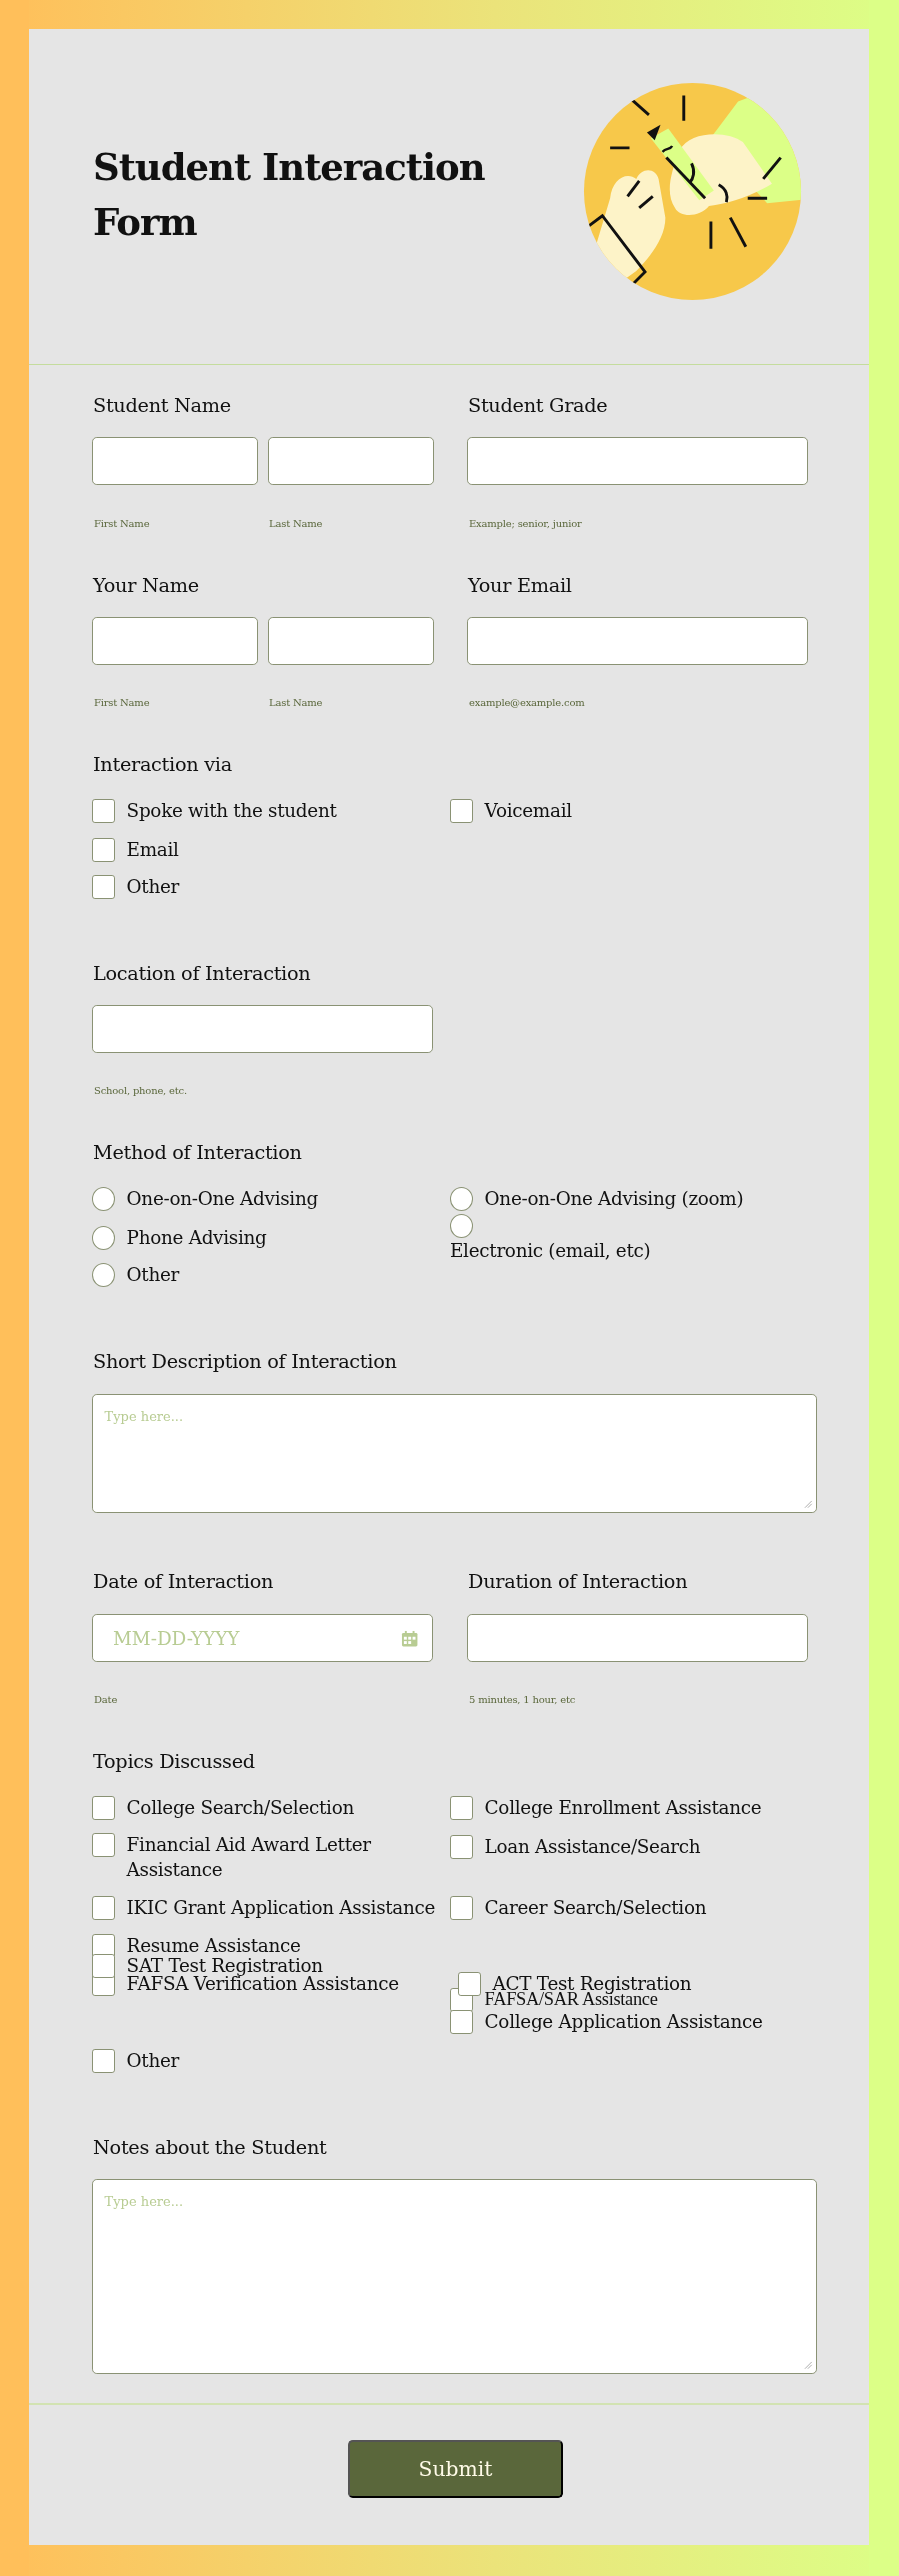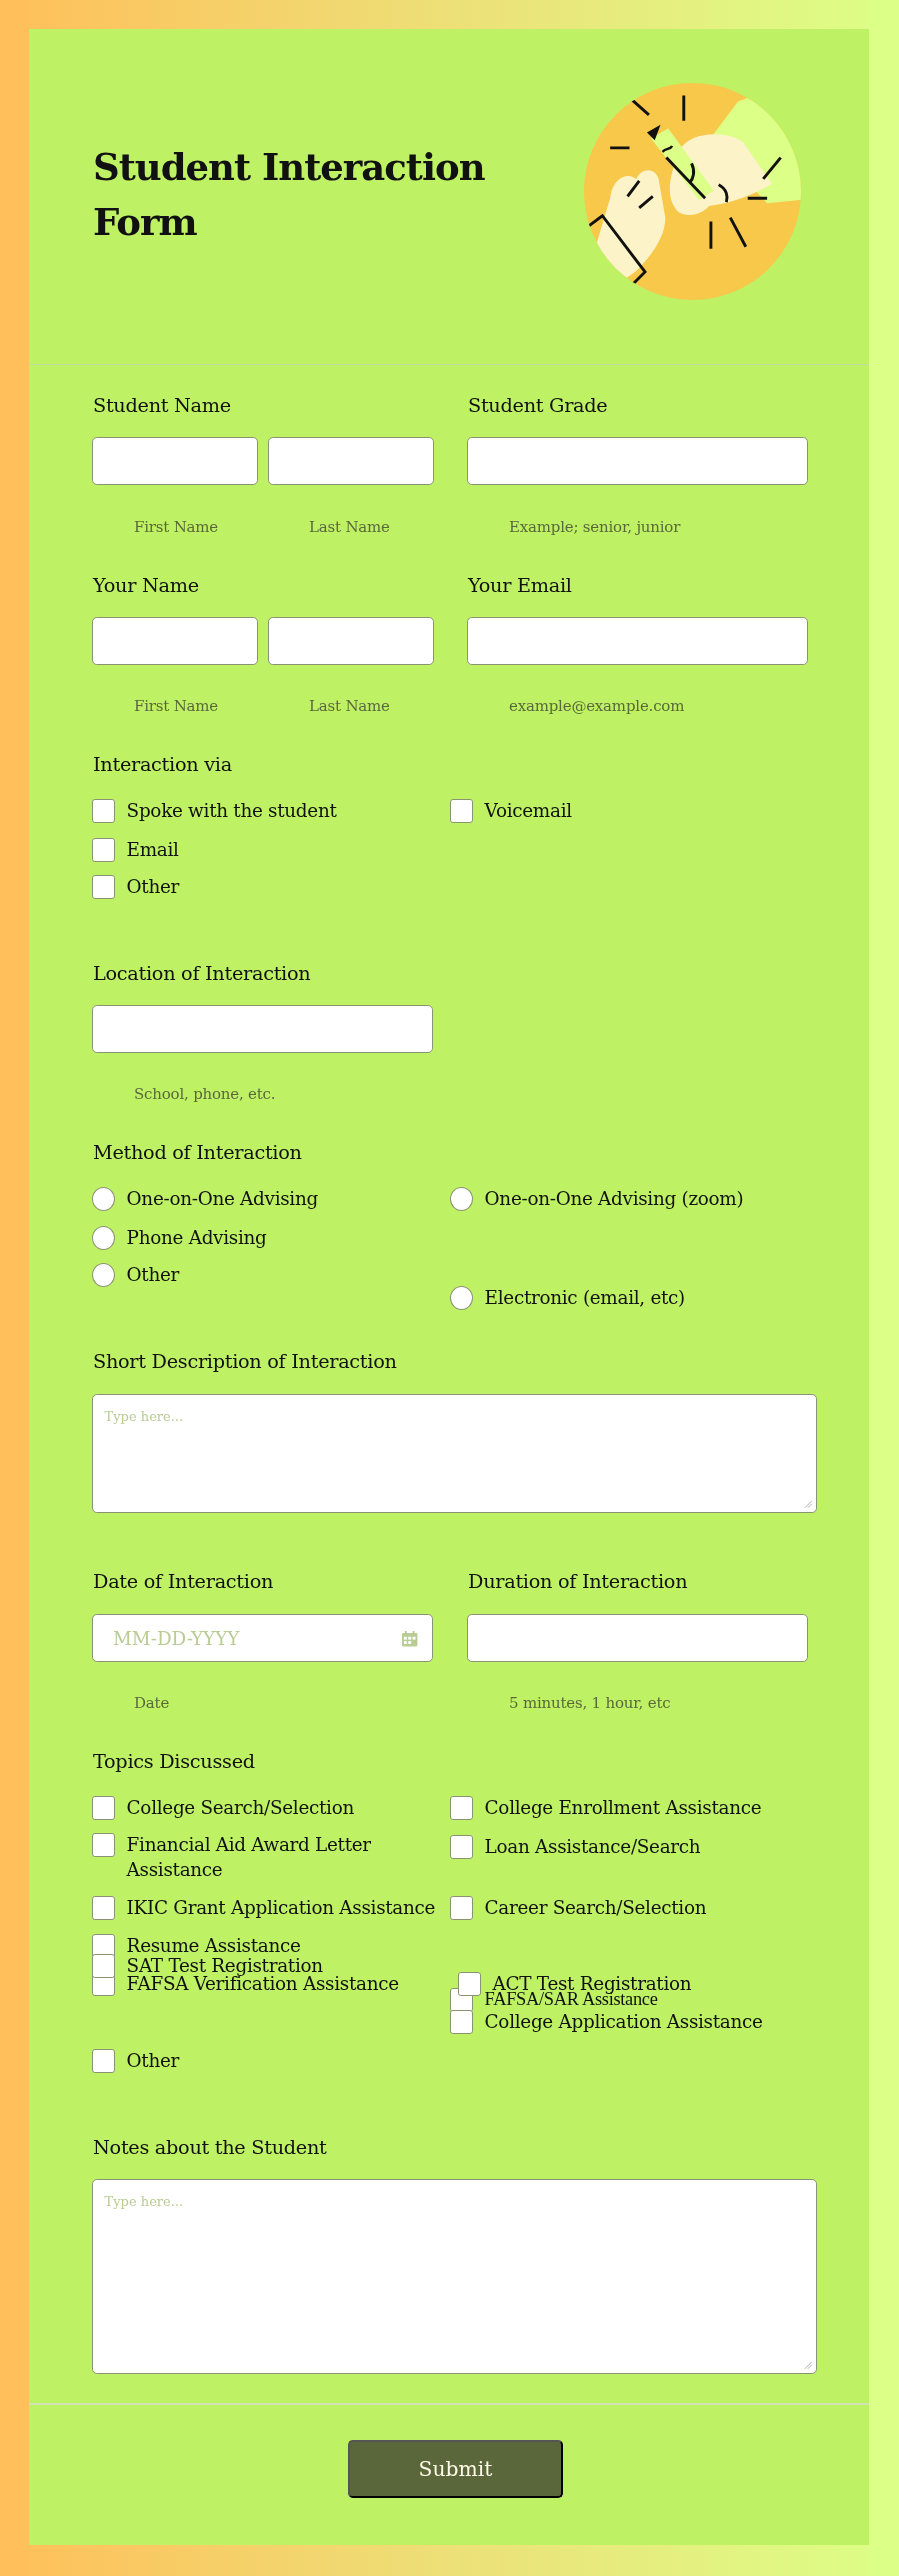--- a/index.html
+++ b/index.html
@@ -8,32 +8,32 @@
     background: linear-gradient(90deg, #ffbf5a 0%, #ebe37a 55%, #dcff87 100%);
     font-family: "DejaVu Serif", "Liberation Serif", serif;
     color: #111;
     position: relative;
     overflow: hidden;
   }
   .side-left { position: absolute; left: 0; top: 0; width: 29px; height: 2576px; background: #ffbf5a; }
   .side-right { position: absolute; right: 0; top: 0; width: 31px; height: 2576px; background: #dcff87; }
   .card {
     position: absolute; left: 29px; top: 29px; width: 840px; height: 2516px;
-    background: #bef264;
+    background: #e5e5e5;
   }
   .header { position: absolute; left: 0; top: 0; width: 840px; height: 336px; border-bottom: 1.9px solid #c4dc9d; }
   .title {
     position: absolute; left: 64px; top: 111px; width: 406px;
     font-family: "DejaVu Serif", serif; font-weight: bold; font-size: 37px; line-height: 55px;
     letter-spacing: -1px; color: #111;
   }
   .illustration { position: absolute; left: 554px; top: 53px; width: 219px; height: 219px; }
 
   .label { position: absolute; font-size: 19.3px; color: #111; letter-spacing: -0.3px; white-space: nowrap; }
-  .sublabel { position: absolute; font-size: 15px; color: #5a673b; white-space: nowrap; letter-spacing: -0.2px; margin-left: 40px; }
+  .sublabel { position: absolute; font-size: 10px; color: #5a673b; white-space: nowrap; letter-spacing: -0.2px; }
   .input {
     position: absolute; height: 48px; border: 1.5px solid #8a9274; border-radius: 4.8px; background: #fff;
     font-family: "DejaVu Serif", serif; font-size: 18.4px; color: #b8cc93; padding: 0 20px;
     display: flex; align-items: center;
   }
   .textarea {
     position: absolute; border: 1.5px solid #8a9274; border-radius: 4.8px; background: #fff;
     font-family: "DejaVu Serif", serif; font-size: 13px; color: #b8cc93; padding: 13.5px 11.6px;
   }
   .resize { position: absolute; right: 2.9px; bottom: 2.9px; width: 9.7px; height: 9.7px; }
@@ -144,21 +144,21 @@
     <span class="opt-text">One-on-One Advising</span>
   </div>
   <div class="opt" style="left:421px; top:1157px;">
     <span class="rb"></span>
     <span class="opt-text">One-on-One Advising (zoom)</span>
   </div>
   <div class="opt" style="left:63px; top:1196px;">
     <span class="rb"></span>
     <span class="opt-text">Phone Advising</span>
   </div>
-  <div class="opt" style="left:421px; top:1256px;">
+  <div class="opt" style="left:421px; top:1184px;flex-direction:column;">
     <span class="rb"></span>
     <span class="opt-text">Electronic (email, etc)</span>
   </div>
   <div class="opt" style="left:63px; top:1233px;">
     <span class="rb"></span>
     <span class="opt-text">Other</span>
   </div>
 
   <div class="label" style="left:64px; top:1321px;">Short Description of Interaction</div>
   <div class="textarea" style="left:63px; top:1365px; width:725px; height:119px;">

